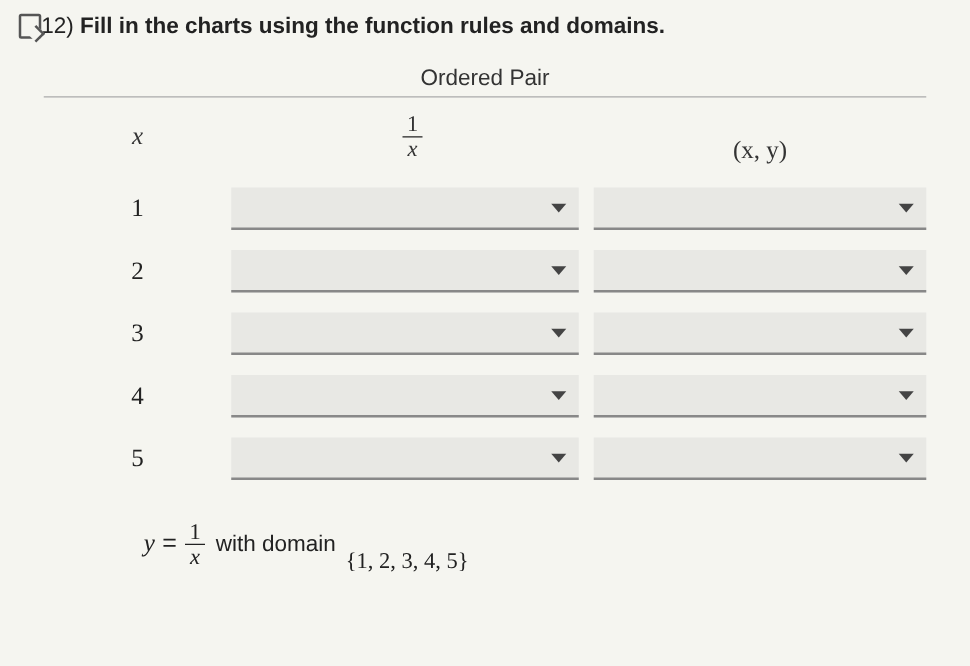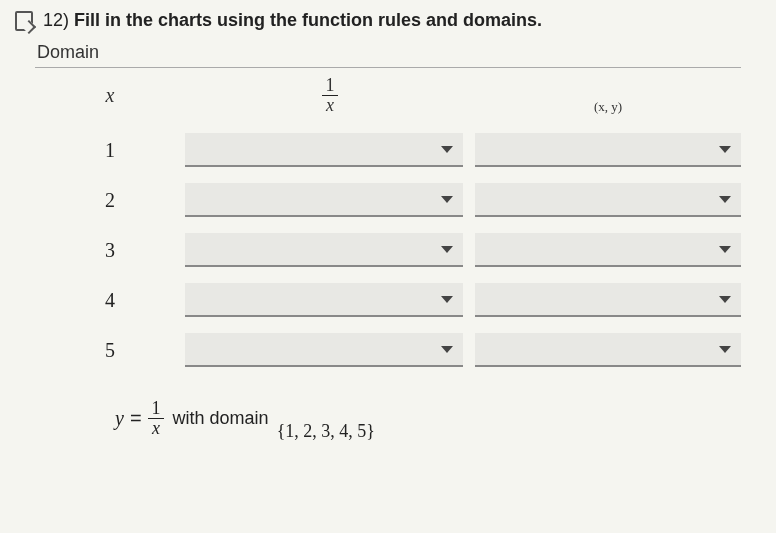--- a/index.html
+++ b/index.html
@@ -10,22 +10,22 @@
     body {
       font-family: Arial, Helvetica, sans-serif;
       background: #f5f5f0;
       padding: 10px 15px;
       width: 776px;
       color: #222;
     }
     .question-header {
       display: flex;
       align-items: center;
-      gap: 10px;
-      margin-bottom: 11px;
+      gap: 0;
+      margin-bottom: 21px;
     }
     .doc-icon {
       width: 18px;
       height: 20px;
       border: 2px solid #555;
       border-radius: 2px;
       position: relative;
     }
     .doc-icon::after {
       content: '';
@@ -87,21 +87,21 @@
       font-size: 20px;
     }
     .sub-range {
       width: 290px;
       text-align: center;
     }
     .sub-pair {
       flex: 1;
       text-align: center;
       font-family: 'Times New Roman', serif;
-      font-size: 13px;
+      font-size: 20px;
       margin-top: 23px;
     }
     .fraction {
       display: inline-flex;
       flex-direction: column;
       align-items: center;
       font-family: 'Times New Roman', serif;
       font-size: 18px;
       line-height: 1.05;
       vertical-align: middle;
@@ -188,21 +188,21 @@
   <div class="doc-icon"></div>
   <div class="question-text">
     <span class="qnum">12)</span>
     <span class="qtitle">Fill in the charts using the function rules and domains.</span>
   </div>
 </div>
 
 <div class="table-wrap">
 
   <div class="table-head">
-    <div class="col-domain">Domain</div>
+    <div class="col-pair">Ordered Pair</div>
   </div>
 
   <div class="table-subhead">
     <div class="sub-domain">x</div>
     <div class="sub-range">
       <span class="fraction">
         <span class="num">1</span>
         <span class="den">x</span>
       </span>
     </div>

